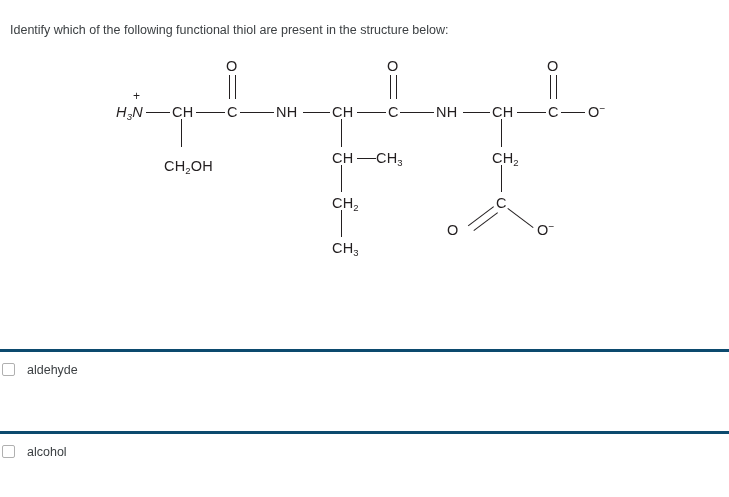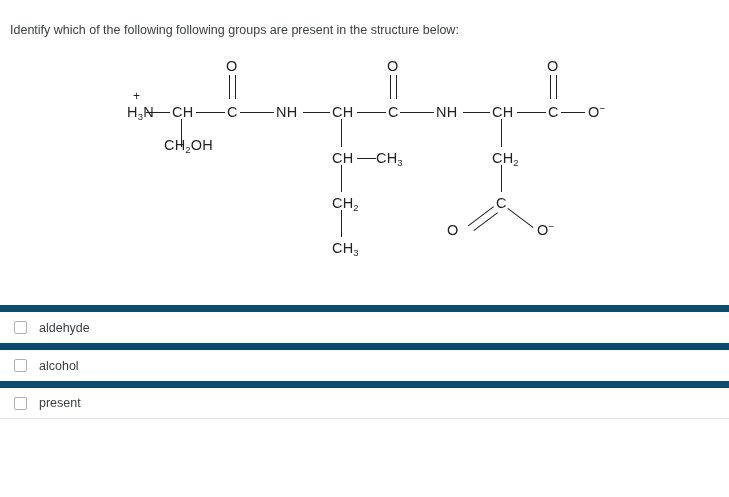--- a/index.html
+++ b/index.html
@@ -85,25 +85,26 @@
   
   #options-list {
     position: absolute;
     left: 0;
     top: 305px;
     width: 729px;
   }
   .option-row {
     position: relative;
     height: 38px;
-    border-top: 7px solid #0c4a6e;
+    border-top: 3px solid #0c4a6e;
     display: flex;
     align-items: center;
-    padding-left: 14px;
+    padding-left: 2px;
     box-sizing: border-box;
+    margin-top: 44px;
   }
   .option-row:last-child {
     border-bottom: 1px solid #e4e4e4;
   }
   .checkbox {
     width: 13px;
     height: 13px;
     border: 1px solid #b0b0b0;
     border-radius: 2px;
     background: #ffffff;
@@ -113,27 +114,27 @@
   .option-label {
     margin-left: 12px;
     font-size: 12.5px;
     color: #3c4043;
     white-space: nowrap;
   }
 </style>
 </head>
 <body>
 
-<div id="question-prompt">Identify which of the following following groups are present in the structure below:</div>
+<div id="question-prompt">Identify which of the following functional thiol are present in the structure below:</div>
 
 <div id="structure-figure">
 
   <span class="chargeplus" style="left:133px; top:35px;">+</span>
 
-  <span class="atom" style="left:127px; top:50px;">H<sub>3</sub>N</span>
+  <span class="atom" style="left:116px; top:50px;font-style:italic;">H<sub>3</sub>N</span>
   <span class="atom" style="left:172px; top:50px;">CH</span>
   <span class="atom" style="left:227px; top:50px;">C</span>
   <span class="atom" style="left:276px; top:50px;">NH</span>
   <span class="atom" style="left:332px; top:50px;">CH</span>
   <span class="atom" style="left:388px; top:50px;">C</span>
   <span class="atom" style="left:436px; top:50px;">NH</span>
   <span class="atom" style="left:492px; top:50px;">CH</span>
   <span class="atom" style="left:548px; top:50px;">C</span>
   <span class="atom" style="left:588px; top:50px;">O<sup>−</sup></span>
 
@@ -153,21 +154,21 @@
 
   <span class="atom" style="left:387px; top:4px;">O</span>
   <div class="bond-v" style="left:390px; top:20px; height:24px;"></div>
   <div class="bond-v" style="left:396px; top:20px; height:24px;"></div>
 
   <span class="atom" style="left:547px; top:4px;">O</span>
   <div class="bond-v" style="left:550px; top:20px; height:24px;"></div>
   <div class="bond-v" style="left:556px; top:20px; height:24px;"></div>
 
   <div class="bond-v" style="left:181px; top:64px; height:28px;"></div>
-  <span class="atom" style="left:164px; top:83px;">CH<sub>2</sub>OH</span>
+  <span class="atom" style="left:164px; top:104px;">CH<sub>2</sub>OH</span>
 
   <div class="bond-v" style="left:341px; top:64px; height:28px;"></div>
   <span class="atom" style="left:332px; top:96px;">CH</span>
   <div class="bond-h" style="left:357px; top:103px; width:19px;"></div>
   <span class="atom" style="left:376px; top:96px;">CH<sub>3</sub></span>
 
   <div class="bond-v" style="left:341px; top:110px; height:27px;"></div>
   <span class="atom" style="left:332px; top:141px;">CH<sub>2</sub></span>
 
   <div class="bond-v" style="left:341px; top:155px; height:27px;"></div>

